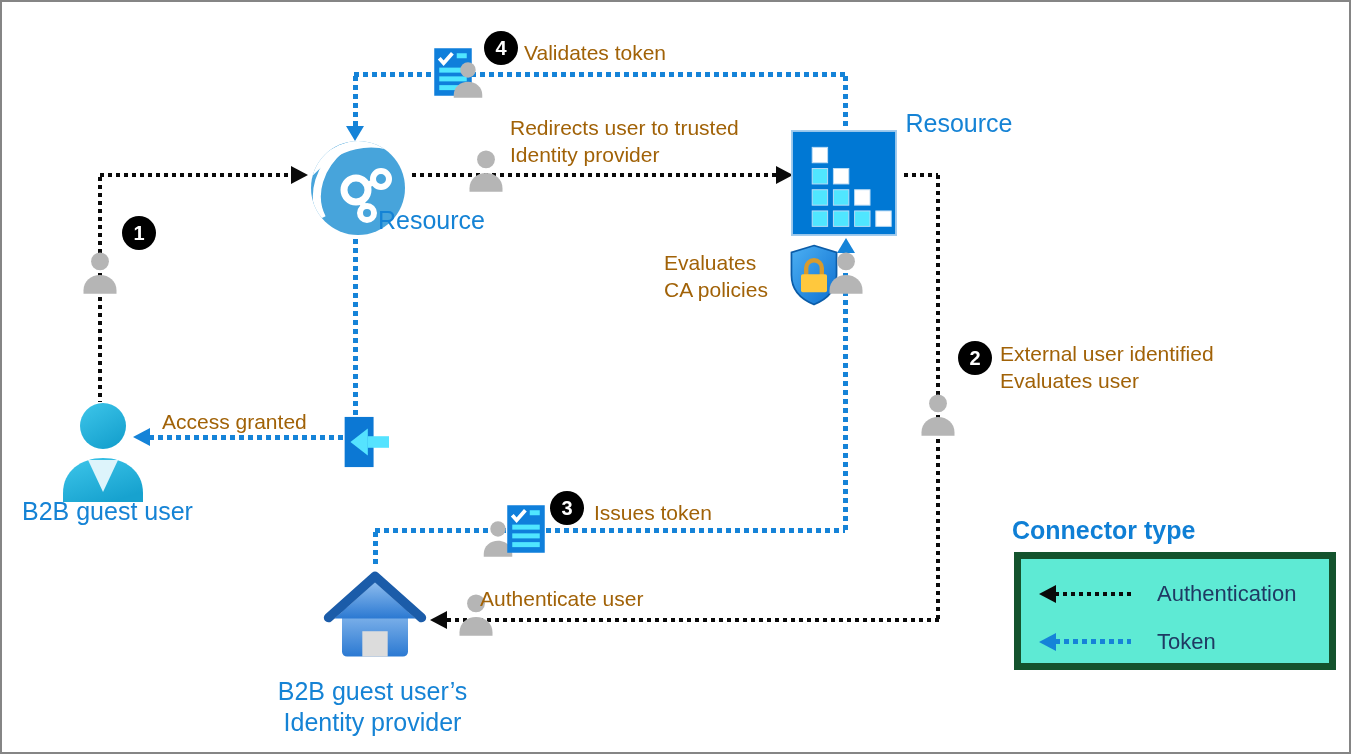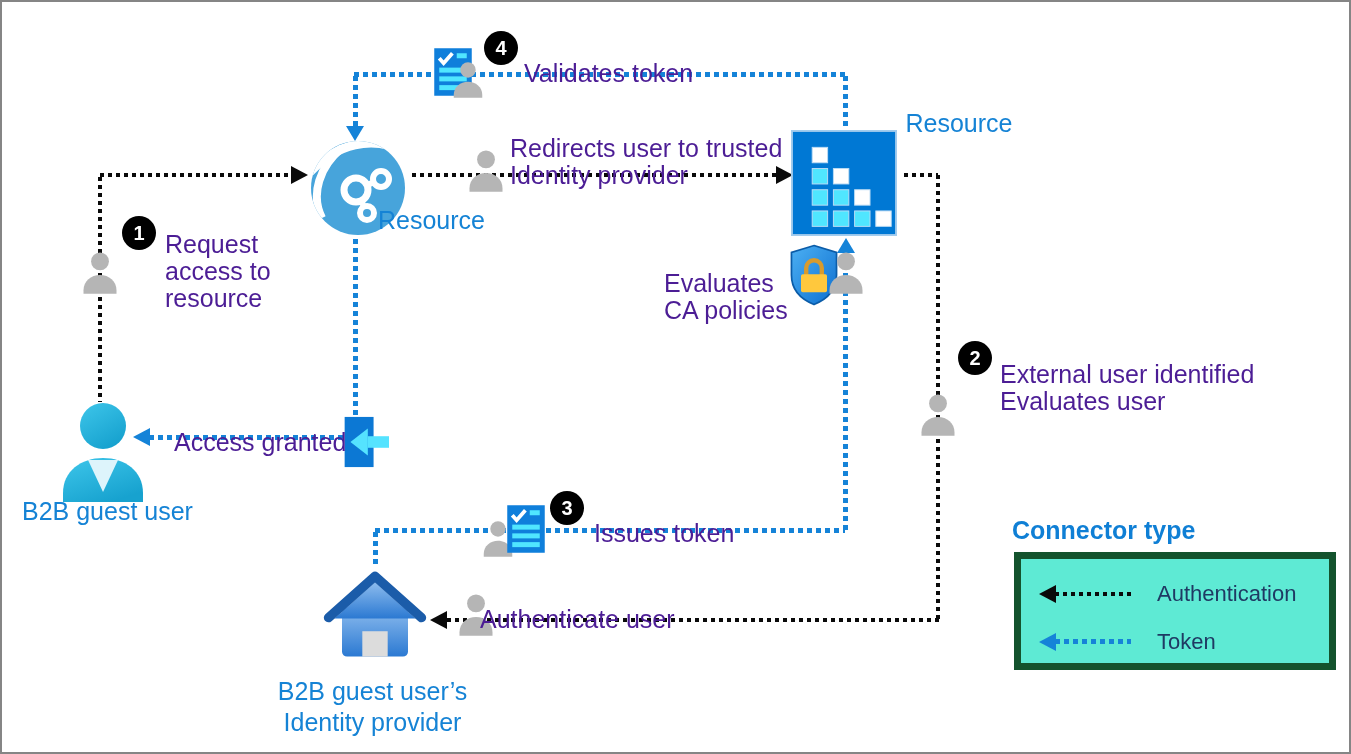--- a/index.html
+++ b/index.html
@@ -16,21 +16,21 @@
   .dot-h-b { height:5px; background:repeating-linear-gradient(90deg,#1583d8 0 5px,transparent 5px 9px); }
   .dot-v-b { width:5px;  background:repeating-linear-gradient(180deg,#1583d8 0 5px,transparent 5px 9px); }
   
   .ah { width:0; height:0; }
   .ah-r-k { border-left:17px solid #0a0a0a; border-top:9px solid transparent; border-bottom:9px solid transparent; }
   .ah-l-k { border-right:17px solid #0a0a0a; border-top:9px solid transparent; border-bottom:9px solid transparent; }
   .ah-l-b { border-right:17px solid #1583d8; border-top:9px solid transparent; border-bottom:9px solid transparent; }
   .ah-d-b { border-top:15px solid #1583d8; border-left:9px solid transparent; border-right:9px solid transparent; }
   .ah-u-b { border-bottom:15px solid #1583d8; border-left:9px solid transparent; border-right:9px solid transparent; }
   
-  .note { color:#4c1d95; font-size:25px; line-height:27px; white-space:nowrap;margin-top:21px; }
+  .note { color:#a16207; font-size:21px; line-height:27px; white-space:nowrap; }
   .nodelabel { color:#1583d5; font-size:25px; line-height:31px; white-space:nowrap; }
   .badge {
     width:34px; height:34px; border-radius:50%; background:#000;
     color:#fff; font-size:20px; font-weight:bold; display:flex;
     align-items:center; justify-content:center; box-shadow:0 0 0 3px #fff;
   }
   .center { text-align:center; }
   
   .legend-title { color:#0f7fd5; font-size:25px; font-weight:bold; white-space:nowrap; }
   .legend-box { border:7px solid #14532d; background:#5eead4; }
@@ -214,37 +214,32 @@
 
   <div class="abs note" style="left:522px;top:37px">
     <div>Validates token</div>
   </div>
 
   <div class="abs note" style="left:508px;top:112px">
     <div>Redirects user to trusted</div>
     <div>Identity provider</div>
   </div>
 
-  <div class="abs note" style="left:163px;top:208px">
-    <div>Request</div>
-    <div>access to</div>
-    <div>resource</div>
-  </div>
 
   <div class="abs note" style="left:662px;top:247px">
     <div>Evaluates</div>
     <div>CA policies</div>
   </div>
 
   <div class="abs note" style="left:998px;top:338px">
     <div>External user identified</div>
     <div>Evaluates user</div>
   </div>
 
-  <div class="abs note" style="left:172px;top:406px">
+  <div class="abs note" style="left:160px;top:406px">
     <span>Access granted</span>
   </div>
 
   <div class="abs note" style="left:592px;top:497px">
     <div>Issues token</div>
   </div>
 
   <div class="abs note" style="left:478px;top:583px">
     <span>Authenticate user</span>
   </div>

